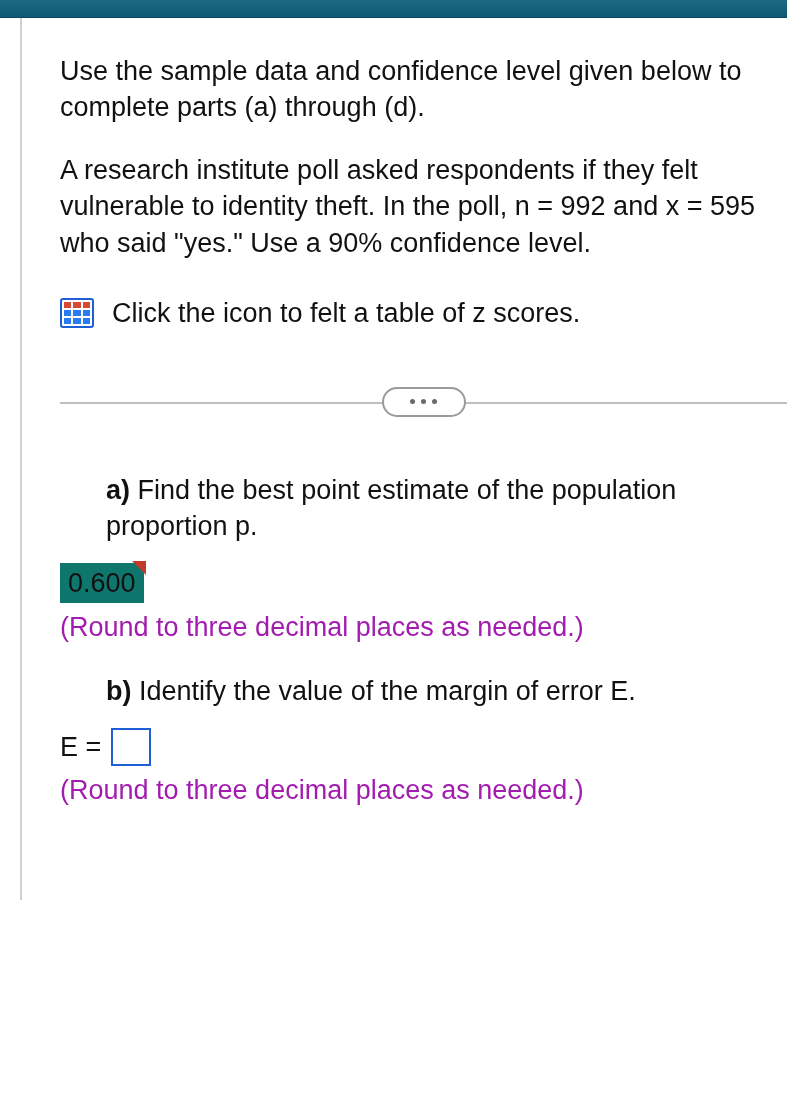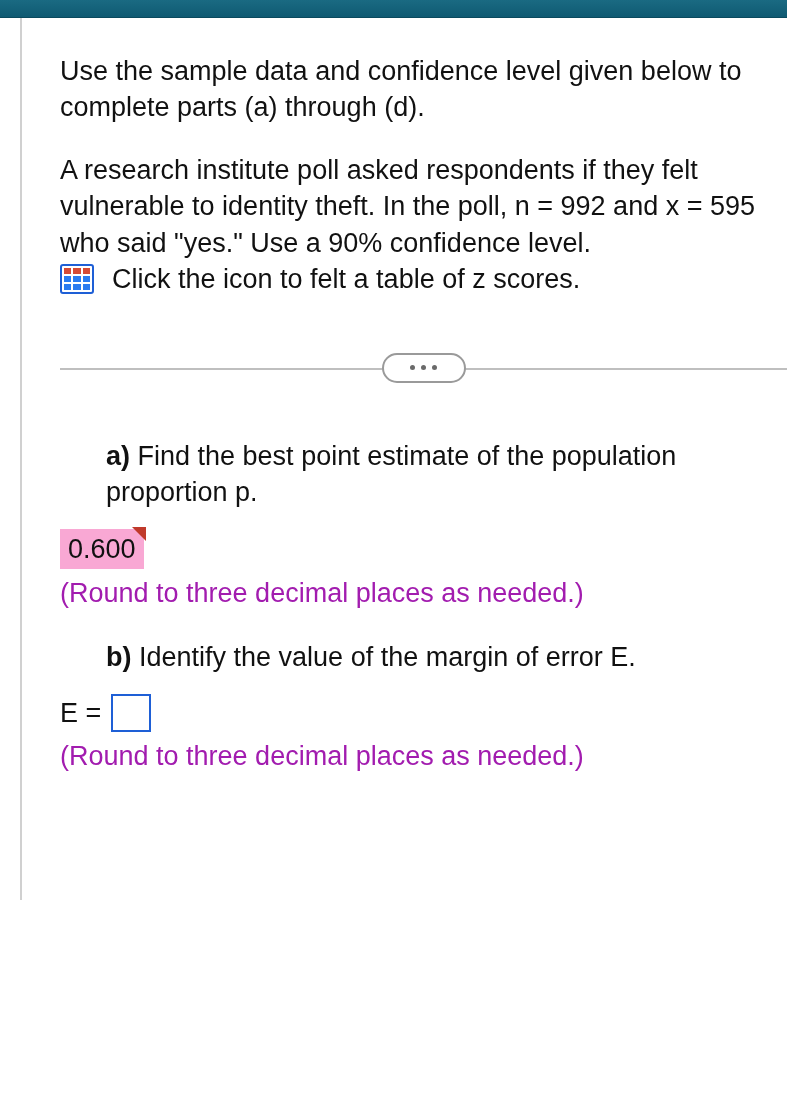--- a/index.html
+++ b/index.html
@@ -29,21 +29,21 @@
     width: 2px;
     background: #d0d0d0;
   }
   .content {
     padding: 35px 0 0 60px;
     font-size: 27px;
     line-height: 1.35;
     color: #111;
   }
   .intro { margin-bottom: 26px; }
-  .scenario { }
+  .scenario { margin-bottom: 34px; }
   .zrow {
     display: flex;
     align-items: center;
     gap: 18px;
     margin-bottom: 50px;
   }
   .table-icon {
     width: 34px;
     height: 30px;
     border: 2px solid #1e5fd6;
@@ -87,21 +87,21 @@
     cursor: pointer;
   }
   .pill .dot {
     width: 5px; height: 5px; border-radius: 50%; background: #6a6a6a;
   }
   .part { margin-bottom: 18px; margin-left: 46px; }
   .part b { font-weight: bold; }
   .answer-row { margin: 14px 0 6px 0; }
   .answer-box-filled {
     display: inline-block;
-    background: #f9a8d4;
+    background: #0f766e;
     padding: 2px 8px 2px 8px;
     font-size: 27px;
     position: relative;
   }
   .flag {
     position: absolute;
     top: -2px;
     right: -2px;
     width: 0; height: 0;
     border-left: 14px solid transparent;

